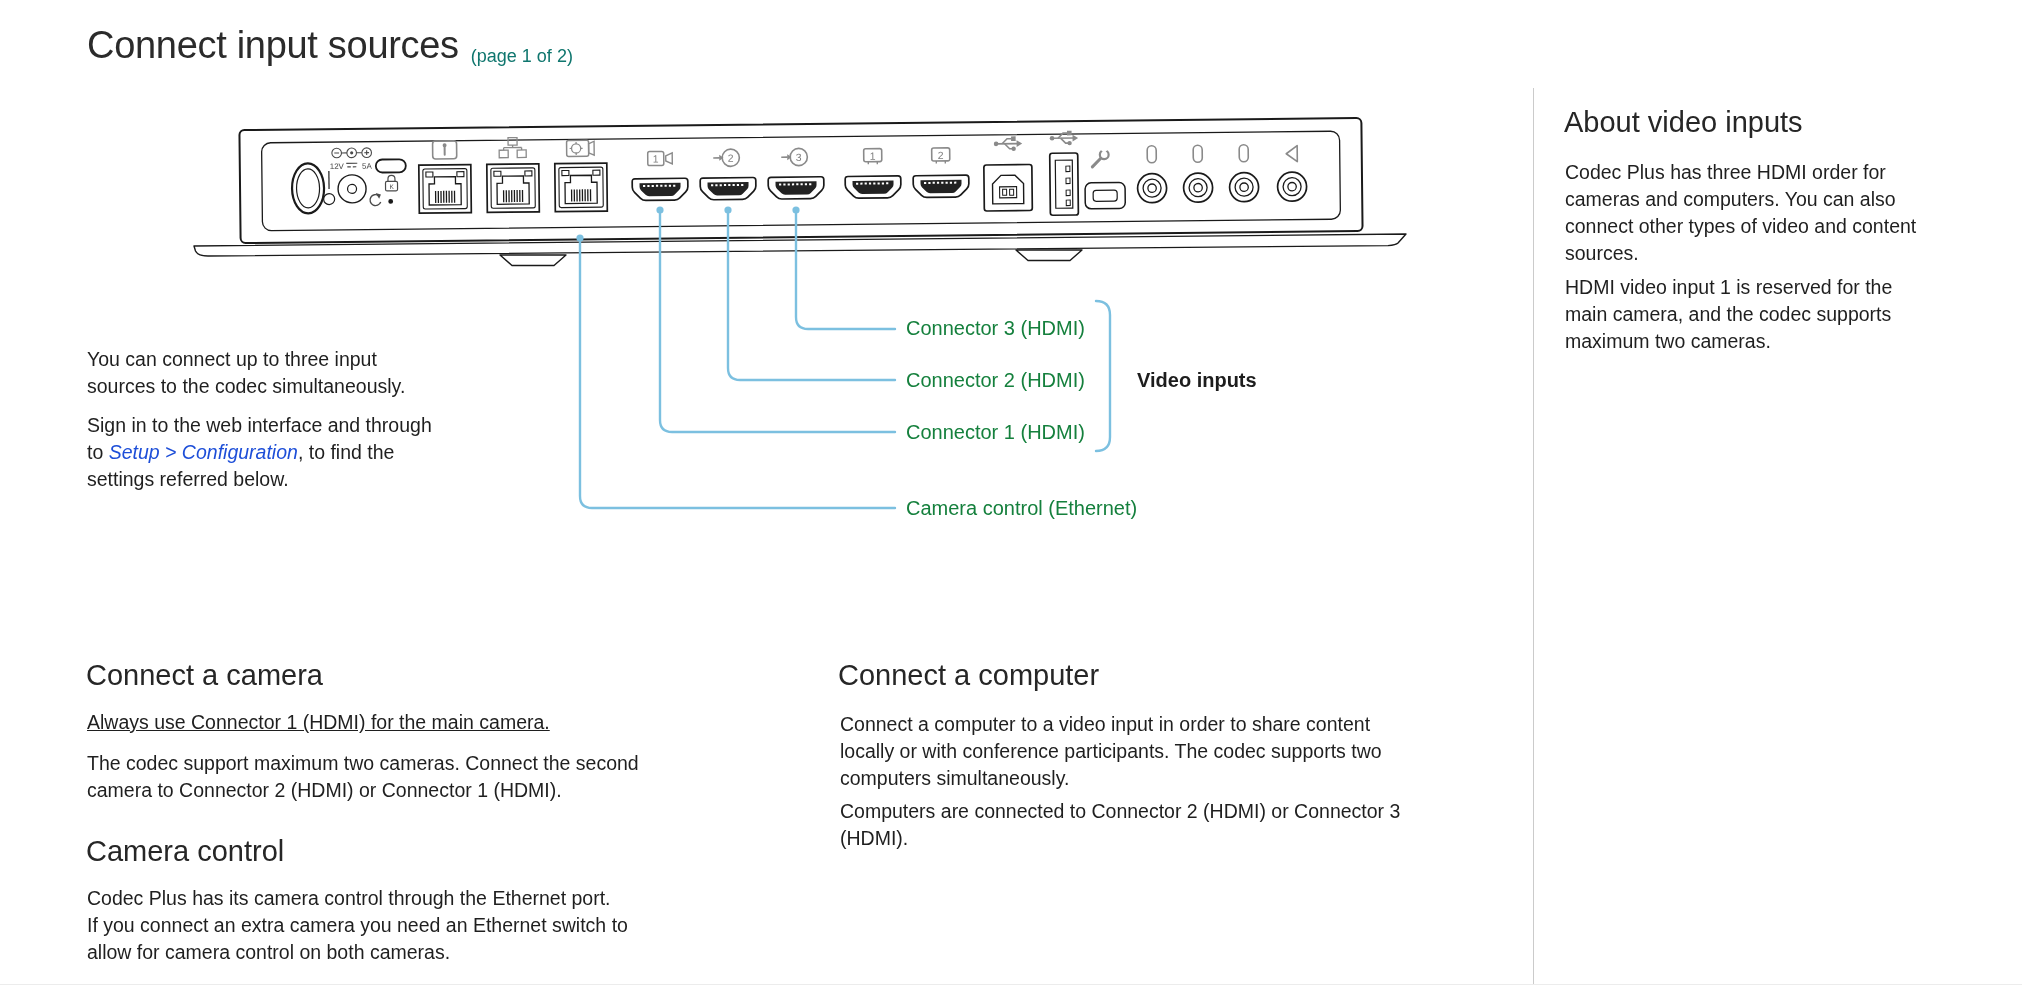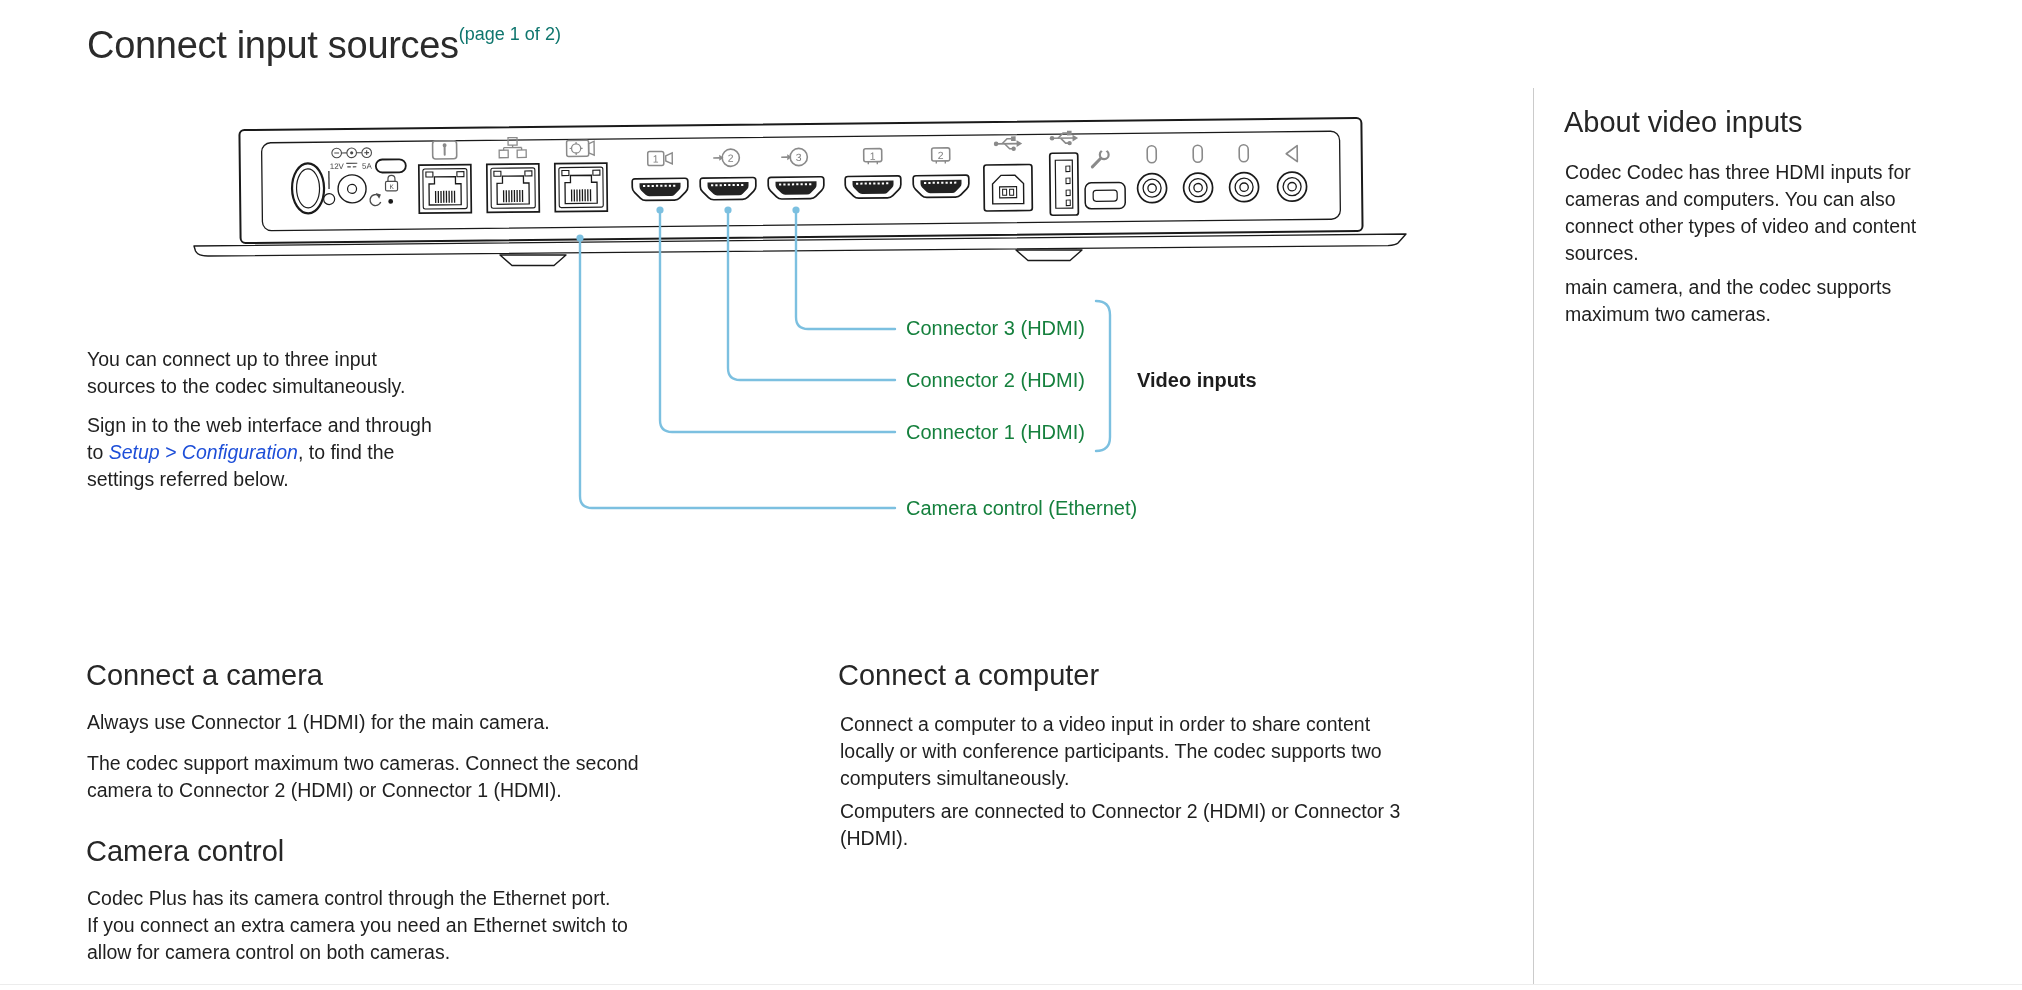--- a/index.html
+++ b/index.html
@@ -2,21 +2,21 @@
 <html><head>
 <meta charset="utf-8">
 <style>
   * { margin:0; padding:0; box-sizing:border-box; }
   html,body { background:#ffffff; }
   body {
     position:relative; width:2022px; height:990px; overflow:hidden;
     font-family:"Liberation Sans", sans-serif; color:#1f1f1f;
   }
   .abs { position:absolute; }
-  .title-row { left:87px; top:24px; display:flex; align-items:flex-start; }
+  .title-row { left:87px; top:24px; display:flex; align-items:flex-end; gap:12px; }
   .title { font-size:38px; font-weight:400; color:#2b2b2b; letter-spacing:-0.3px; }
   .page-ind { font-size:18px; color:#0f766e; }
   .sec-h { font-size:29px; font-weight:400; color:#262626; }
   .para { font-size:19.5px; line-height:27px; color:#1f1f1f; }
   .para div { white-space:nowrap; }
   .link { color:#1d4ed8; font-style:italic; }
   .callout-label { font-size:20px; color:#15803d; white-space:nowrap; line-height:27px; }
   .group-label { font-size:20px; font-weight:700; color:#1d1d1d; white-space:nowrap; line-height:27px; }
   .divider { width:1px; background:#cbcbcb; }
   .page-bottom-line { left:0; top:984px; width:2022px; height:1px; background:#ececec; }
@@ -243,21 +243,21 @@
   <div>You can connect up to three input</div>
   <div>sources to the codec simultaneously.</div>
 </div>
 <div class="abs para" style="left:87px; top:412px;">
   <div>Sign in to the web interface and through</div>
   <div><span>to </span><span class="link">Setup &gt; Configuration</span><span>, to find the</span></div>
   <div>settings referred below.</div>
 </div>
 
 <div class="abs sec-h" style="left:86px; top:659px;">Connect a camera</div>
-<div class="abs para" style="left:87px; top:709px;">
+<div class="abs para" style="left:87px; top:709px;text-decoration:underline;">
   <div>Always use Connector 1 (HDMI) for the main camera.</div>
 </div>
 <div class="abs para" style="left:87px; top:750px;">
   <div>The codec support maximum two cameras. Connect the second</div>
   <div>camera to Connector 2 (HDMI) or Connector 1 (HDMI).</div>
 </div>
 
 <div class="abs sec-h" style="left:86px; top:835px;">Camera control</div>
 <div class="abs para" style="left:87px; top:885px;">
   <div>Codec Plus has its camera control through the Ethernet port.</div>
@@ -273,23 +273,24 @@
 </div>
 <div class="abs para" style="left:840px; top:798px;">
   <div>Computers are connected to Connector 2 (HDMI) or Connector 3</div>
   <div>(HDMI).</div>
 </div>
 
 <div class="abs divider" style="left:1533px; top:88px; height:897px;"></div>
 
 <div class="abs sec-h" style="left:1564px; top:106px;">About video inputs</div>
 <div class="abs para" style="left:1565px; top:159px;">
-  <div>Codec Codec has three HDMI inputs for</div>
+  <div>Codec Plus has three HDMI order for</div>
   <div>cameras and computers. You can also</div>
   <div>connect other types of video and content</div>
   <div>sources.</div>
 </div>
 <div class="abs para" style="left:1565px; top:274px;">
+  <div>HDMI video input 1 is reserved for the</div>
   <div>main camera, and the codec supports</div>
   <div>maximum two cameras.</div>
 </div>
 
 <div class="abs page-bottom-line"></div>
 
 </body></html>

